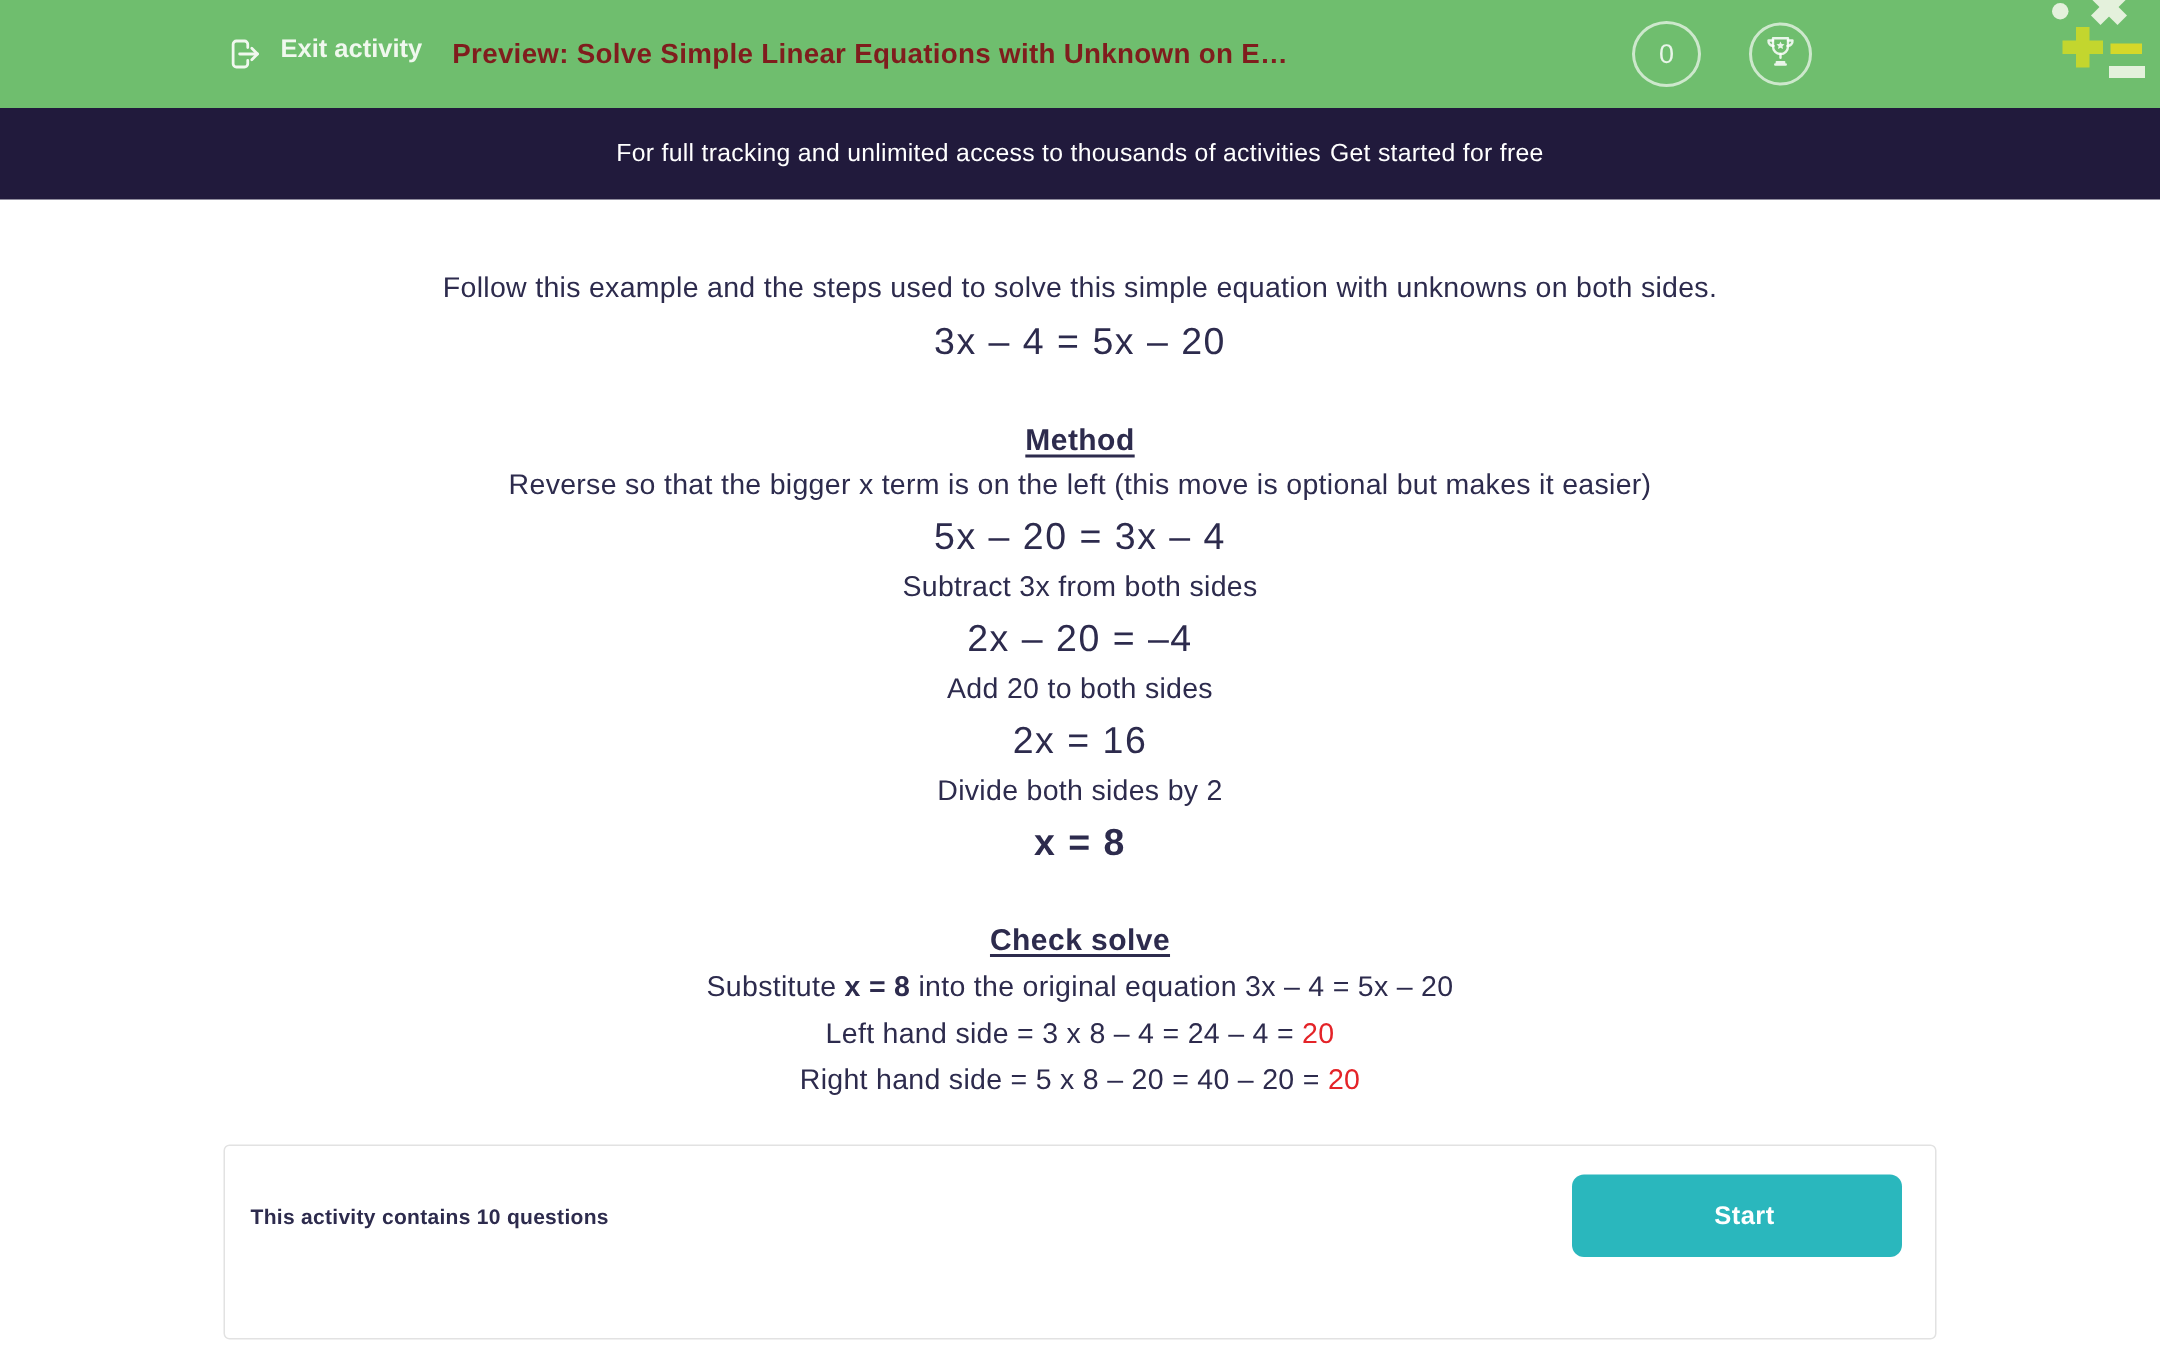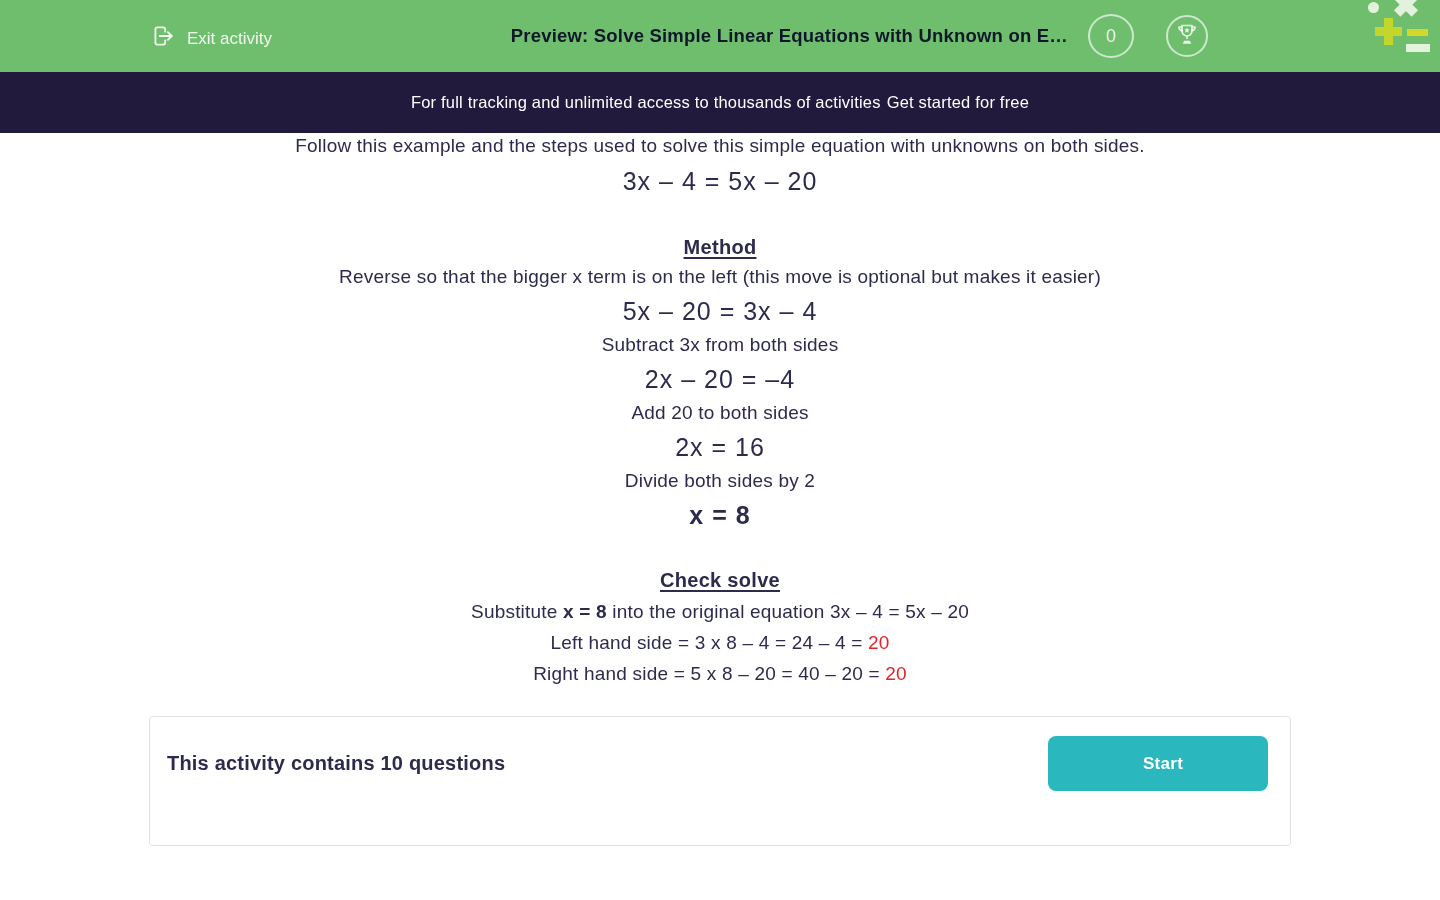--- a/index.html
+++ b/index.html
@@ -2,24 +2,24 @@
 <html><head>
 <meta charset="utf-8">
 <style>
   * { margin:0; padding:0; box-sizing:border-box; }
   html,body { width:1440px; height:900px; overflow:hidden; background:#ffffff;
               font-family:"Liberation Sans", sans-serif; }
 
   
   .app-header { height:72px; background:#6fbe6e; display:flex; align-items:center;
                 position:relative; overflow:hidden; }
-  .exit-btn { margin-left:150px; display:flex; align-items:flex-end; gap:11px;
-              color:#f0f8ee; font-size:17px; cursor:pointer; white-space:nowrap; }
+  .exit-btn { margin-left:150px; display:flex; align-items:flex-start; gap:11px;
+              color:#f0f8ee; font-size:17px; cursor:pointer; white-space:nowrap;font-weight:bold; }
   .exit-btn svg { display:block; }
-  .header-title { flex:1; text-align:right; color:#0f172a; font-weight:bold;
+  .header-title { flex:1; text-align:left; color:#7f1d1d; font-weight:bold;
                   font-size:18.5px; letter-spacing:.2px; white-space:nowrap;
                   overflow:hidden; padding:0 20px; }
   .header-right { display:flex; align-items:center; gap:32px; margin-right:232px; }
   .score-pill { width:46px; height:44px; border:2px solid rgba(255,255,255,.65);
                 border-radius:50%; display:flex; align-items:center; justify-content:center;
                 color:rgba(255,255,255,.85); font-size:18px; }
   .trophy-circle { width:42px; height:42px; border:2px solid rgba(255,255,255,.65);
                    border-radius:50%; display:flex; align-items:center; justify-content:center;
                    cursor:pointer; }
 
@@ -41,41 +41,41 @@
                     background:#e4f1dc; }
 
   
   .promo-banner { height:61px; background:#211a3c; color:#ffffff; display:flex;
                   align-items:center; justify-content:center; font-size:16.5px;
                   letter-spacing:.2px; }
   .promo-banner .cta { font-weight:normal; margin-left:6px; cursor:pointer; }
 
   
   .worksheet { color:#2d2b4d; text-align:center; }
-  .instruction { font-size:19px; line-height:26px; letter-spacing:.2px; }
+  .instruction { margin-top:47px; font-size:19px; line-height:26px; letter-spacing:.2px; }
   .section-heading { margin-top:37px; font-size:20px; line-height:24px; font-weight:bold;
                      text-decoration:underline; text-decoration-thickness:2px;
                      text-underline-offset:3px; letter-spacing:.3px; }
   .example-eq { margin-top:5px; font-size:25px; line-height:34px; letter-spacing:1px; }
   .method-lines { margin-top:1px; }
   .step-text { font-size:19px; line-height:34px; letter-spacing:.2px; }
   .step-eq   { font-size:25px; line-height:34px; letter-spacing:1px; }
   .step-eq.final { font-weight:bold; }
   .check-heading { margin-top:36px; }
   .check-lines { margin-top:4px; }
   .check-line { font-size:19px; line-height:31px; letter-spacing:.2px; }
   .check-line b { font-weight:bold; }
   .result-red { color:#e42328; }
 
   
   .activity-card { margin:27px 149px 0 149px; border:1px solid #e2e2e2; border-radius:4px;
                    height:130px; padding:19px 22px 0 17px; display:flex;
                    justify-content:space-between; background:#ffffff; }
   .activity-info { height:55px; display:flex; align-items:center; color:#2d2b4d;
-                   font-size:20px; font-weight:600; letter-spacing:.2px; }
+                   font-size:14px; font-weight:600; letter-spacing:.2px; }
   .start-button { width:220px; height:55px; background:#2ab7bd; border:none;
                   border-radius:8px; color:#ffffff; font-family:"Liberation Sans",sans-serif;
                   font-size:17px; font-weight:bold; cursor:pointer; letter-spacing:.3px;padding-left:10px; }
 </style>
 </head>
 <body>
 
 <header class="app-header">
   <div class="exit-btn">
     <span>

